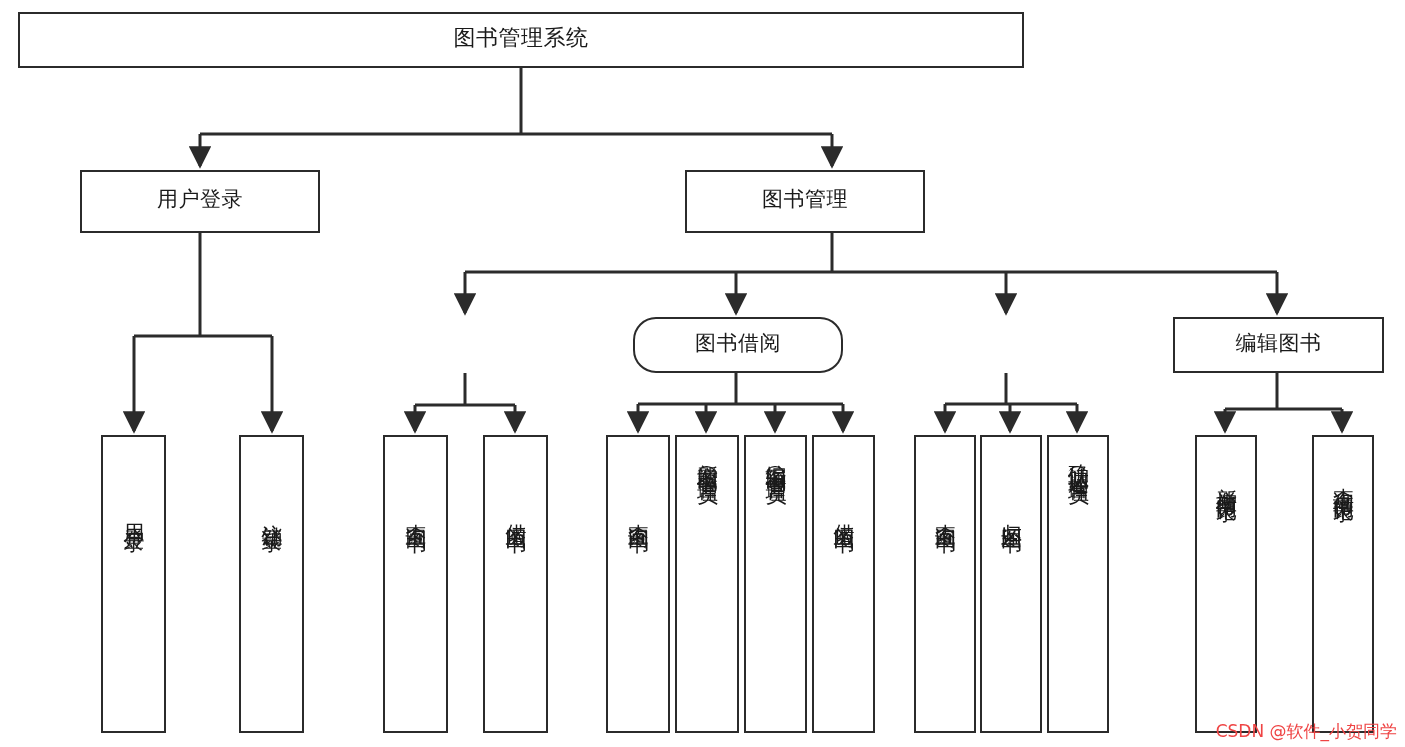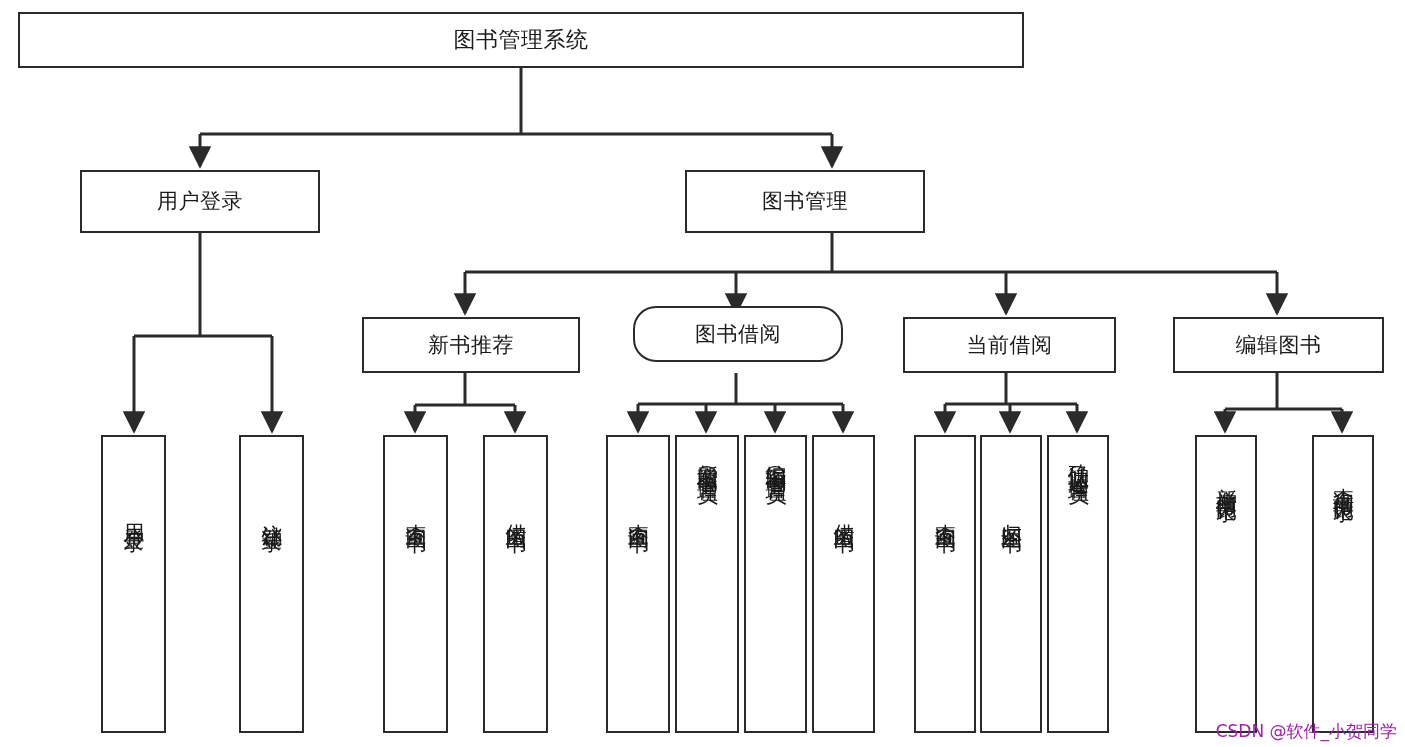--- a/index.html
+++ b/index.html
@@ -39,20 +39,21 @@
   .node-label {
     display: block;
     text-align: center;
     line-height: 1.18;
     white-space: nowrap;
   }
   
   .node.horiz .node-label {
     font-size: 21px;
     letter-spacing: 0.5px;
+    font-family: Liberation Mono, monospace;
   }
   .node.root .node-label {
     font-size: 22px;
   }
   
   .node.vert {
     align-items: flex-start;
     justify-content: center;
     padding-top: 10px;
   }
@@ -70,21 +71,21 @@
   }
   .node.vert.mid {
     padding-top: 34px;
   }
   
   #watermark {
     position: absolute;
     right: 8px;
     bottom: 4px;
     font-size: 17px;
-    color: #a21caf;
+    color: #ef4444;
     white-space: nowrap;
     user-select: none;
   }
 </style>
 </head>
 <body>
 
 <div id="diagram-root">
 
   <svg id="edges-layer" viewBox="0 0 1405 747" width="1405" height="747" xmlns="http://www.w3.org/2000/svg">
@@ -142,31 +143,25 @@
   </div>
 
   <div class="node horiz" style="left:80px; top:170px; width:240px; height:63px;">
     <span class="node-label">用户登录</span>
   </div>
 
   <div class="node horiz" style="left:685px; top:170px; width:240px; height:63px;">
     <span class="node-label">图书管理</span>
   </div>
 
-  <div class="node horiz" style="left:362px; top:317px; width:218px; height:56px;">
-    <span class="node-label">新书推荐</span>
-  </div>
-
-  <div class="node horiz" style="left:633px; top:306px; width:210px; height:56px;border-radius:23px;">
+
+  <div class="node horiz" style="left:633px; top:317px; width:210px; height:56px;border-radius:23px;">
     <span class="node-label">图书借阅</span>
   </div>
 
-  <div class="node horiz" style="left:903px; top:317px; width:213px; height:56px;">
-    <span class="node-label">当前借阅</span>
-  </div>
 
   <div class="node horiz" style="left:1173px; top:317px; width:211px; height:56px;">
     <span class="node-label">编辑图书</span>
   </div>
 
   <div class="node vert short" style="left:101px; top:435px; width:65px; height:298px;">
     <span class="node-label">用户登录</span>
   </div>
 
   <div class="node vert short" style="left:239px; top:435px; width:65px; height:298px;">

